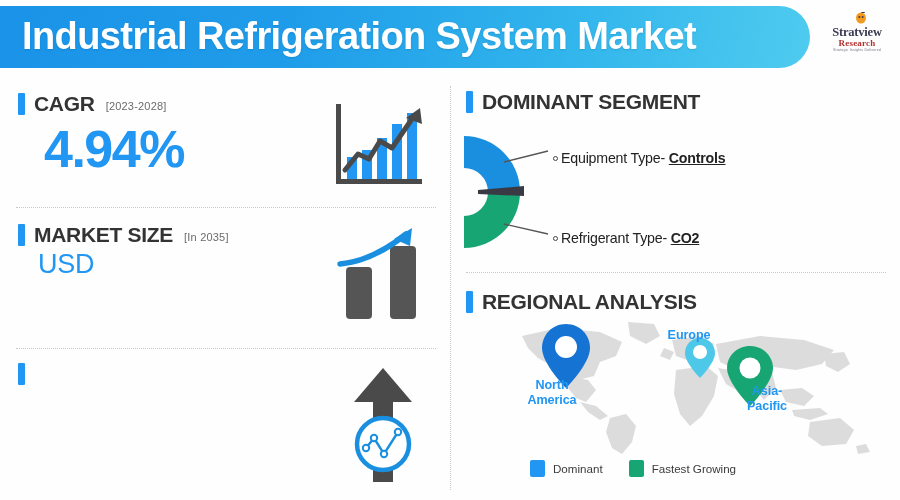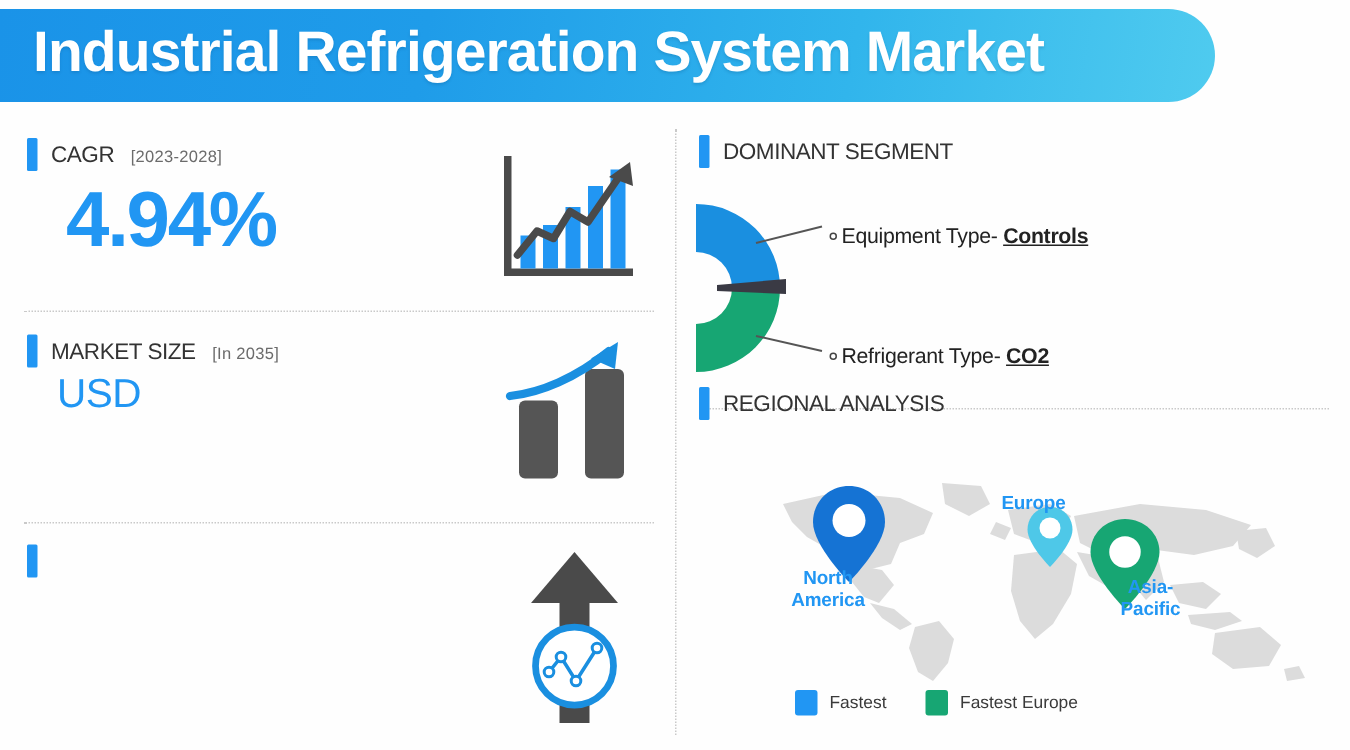--- a/index.html
+++ b/index.html
@@ -96,22 +96,22 @@
     align-items: center;
     gap: 9px;
   }
   .accent-bar {
     width: 7px; height: 22px;
     background: #2196f3;
     border-radius: 1px;
     flex: 0 0 auto;
   }
   .sec-title {
-    font-size: 15px;
-    font-weight: normal;
+    font-size: 21px;
+    font-weight: bold;
     color: #333333;
     letter-spacing: -0.3px;
     white-space: nowrap;
   }
   .sec-note {
     font-size: 11px;
     color: #6b6b6b;
     letter-spacing: 0.2px;
     white-space: nowrap;
     margin-left: 2px;
@@ -192,21 +192,21 @@
     width: 5px; height: 5px;
     border: 1.3px solid #444;
     border-radius: 50%;
     margin-right: 3px;
     vertical-align: 2px;
   }
   #seg-label-1 { left: 101px; top: 72px; }
   #seg-label-2 { left: 101px; top: 152px; }
 
   
-  #reg-block { position: absolute; left: 14px; top: 180px; }
+  #reg-block { position: absolute; left: 14px; top: 212px; }
   #map-wrap  { position: absolute; left: 52px; top: 240px; width: 380px; height: 140px; }
   .pin-label {
     position: absolute;
     font-size: 12.6px;
     font-weight: bold;
     color: #2196f3;
     text-align: center;
     line-height: 1.18;
     letter-spacing: -0.1px;
   }
@@ -227,20 +227,33 @@
 </style>
 </head>
 <body>
 
 <div id="page">
 
   <div id="header">
     <div id="header-title">Industrial Refrigeration System Market</div>
   </div>
 
+  <div id="brand-logo">
+    <span class="blogo-mark">
+      <svg width="74" height="13" viewBox="0 0 74 13" xmlns="http://www.w3.org/2000/svg">
+        <ellipse cx="41" cy="6" rx="5" ry="5.5" fill="#f29b20"></ellipse>
+        <path d="M41 1 L43.5 -2 L45 1 Z" fill="#3a3a52"></path>
+        <circle cx="39.3" cy="5" r="1" fill="#3a3a52"></circle>
+        <circle cx="42.6" cy="5" r="1" fill="#3a3a52"></circle>
+      </svg>
+    </span>
+    <span class="blogo-name">Stratview</span>
+    <span class="blogo-sub">Research</span>
+    <span class="blogo-tag">Strategic Insights Delivered</span>
+  </div>
 
   <div class="vdivider"></div>
   <div class="hdivider" id="hdiv-1"></div>
   <div class="hdivider" id="hdiv-2"></div>
   <div class="hdivider" id="hdiv-3"></div>
 
   <div id="col-left">
 
     <div id="cagr-block">
       <div class="sec-head">
@@ -401,22 +414,22 @@
       <span>Europe</span>
     </div>
     <div class="pin-label" id="lbl-ap">
       <span>Asia-</span><br>
       <span>Pacific</span>
     </div>
 
     <div id="map-legend">
       <div class="legend-item">
         <span class="legend-swatch" style="background:#2196f3;"></span>
-        <span class="legend-text">Fastest</span>
+        <span class="legend-text">Dominant</span>
       </div>
       <div class="legend-item">
         <span class="legend-swatch" style="background:#17a673;"></span>
-        <span class="legend-text">Fastest Europe</span>
+        <span class="legend-text">Fastest Growing</span>
       </div>
     </div>
 
   </div>
 </div>
 
 </body></html>

